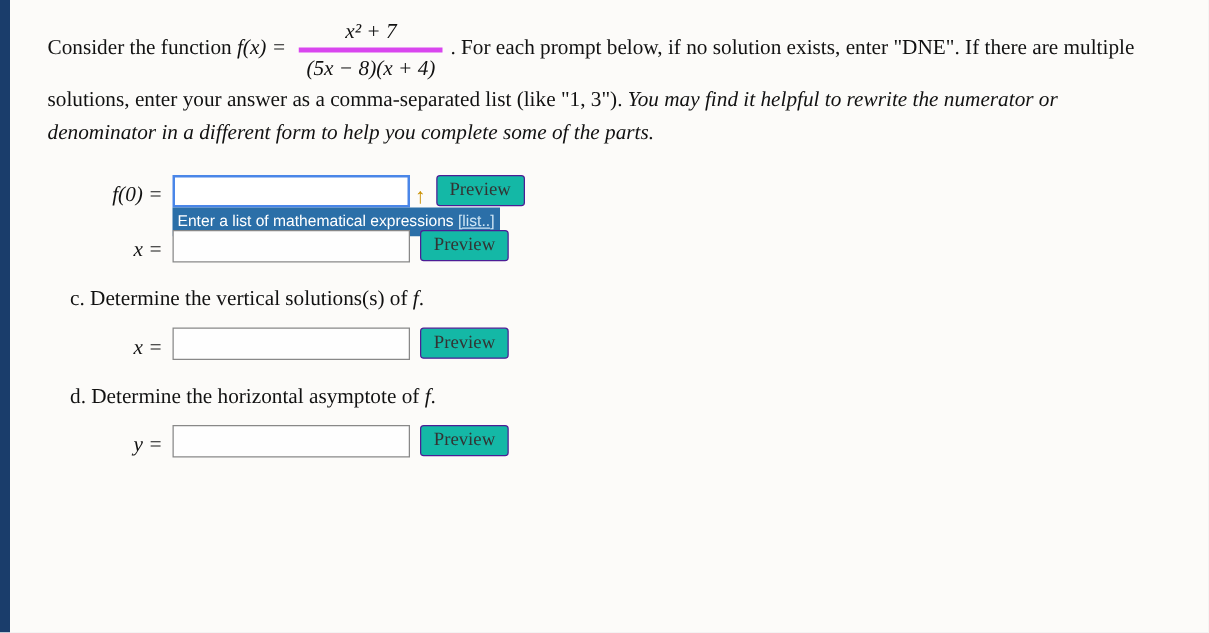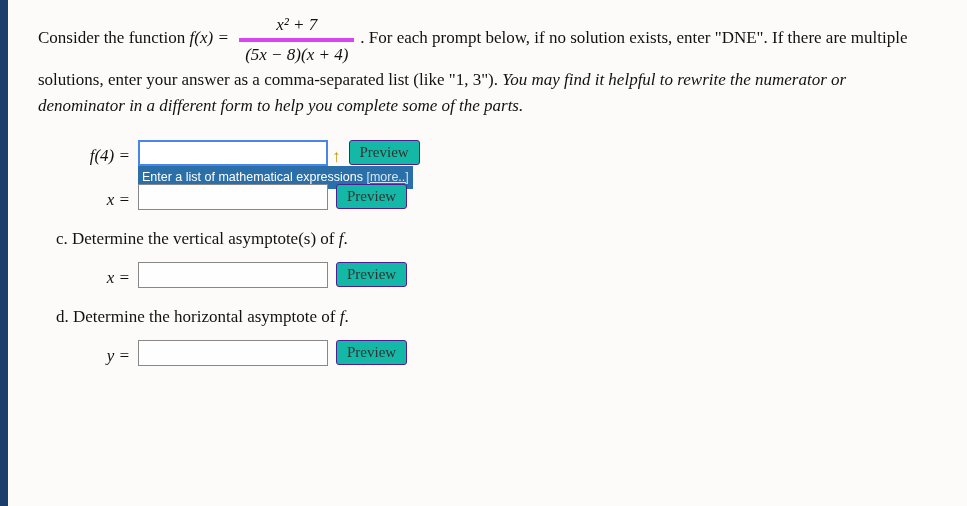--- a/index.html
+++ b/index.html
@@ -103,41 +103,41 @@
 <div class="page">
 
   <div class="intro">
     <span>Consider the function </span><span class="fn-line"><span class="math-var">f(x) = </span><span class="frac"><span class="num math-var">x² + 7</span><span class="den math-var">(5x − 8)(x + 4)</span></span></span><span>. For each prompt below, if no solution exists, enter "DNE". If there are multiple solutions, enter your answer as a comma-separated list (like "1, 3"). </span><span class="hint">You may find it helpful to rewrite the numerator or denominator in a different form to help you complete some of the parts.</span>
   </div>
 
   <div class="parts">
 
     <div class="part">
       <div class="answer-row">
-        <span class="lhs math-var">f(4) = </span>
+        <span class="lhs math-var">f(0) = </span>
         <input class="answer-input focused" type="text" value="" style="">
         <span class="up-arrow">↑</span>
         <button class="preview-btn">Preview</button>
         <div class="tooltip">
-          <span>Enter a list of mathematical expressions </span><span class="more">[more..]</span>
+          <span>Enter a list of mathematical expressions </span><span class="more">[list..]</span>
         </div>
       </div>
     </div>
 
     <div class="part">
       <div class="answer-row">
         <span class="lhs math-var">x = </span>
         <input class="answer-input" type="text" value="" style="">
         <button class="preview-btn">Preview</button>
       </div>
     </div>
 
     <div class="part">
       <div class="prompt">
-        <span>c. Determine the vertical asymptote(s) of </span><span class="math-var">f</span><span>.</span>
+        <span>c. Determine the vertical solutions(s) of </span><span class="math-var">f</span><span>.</span>
       </div>
       <div class="answer-row">
         <span class="lhs math-var">x = </span>
         <input class="answer-input" type="text" value="" style="">
         <button class="preview-btn">Preview</button>
       </div>
     </div>
 
     <div class="part">
       <div class="prompt">

